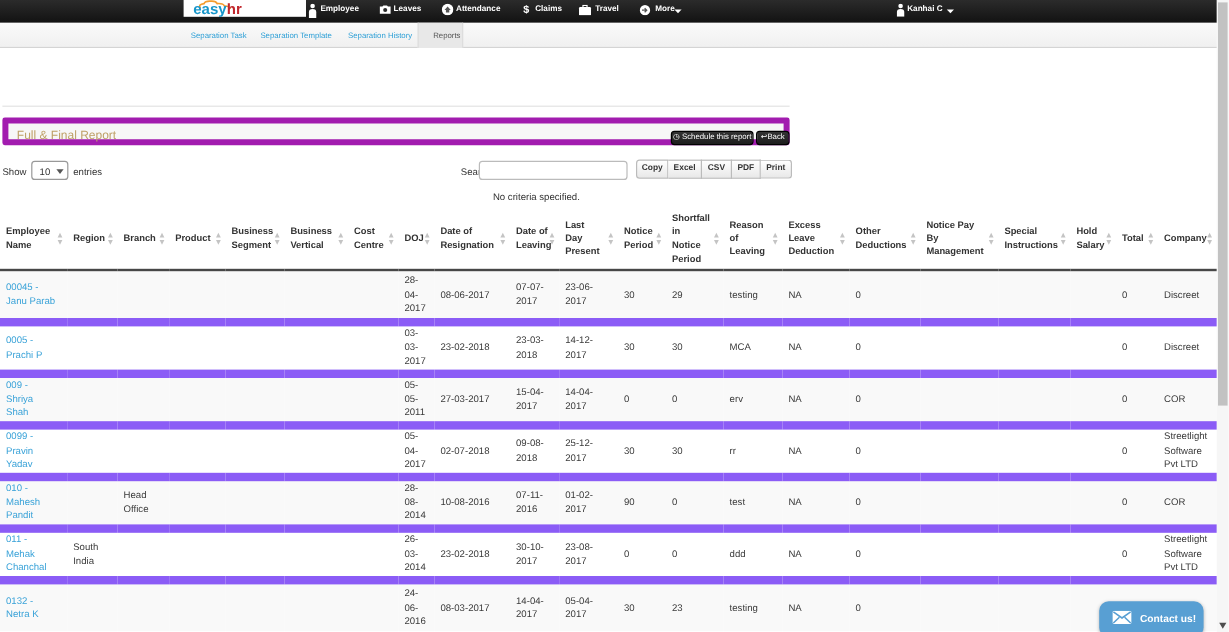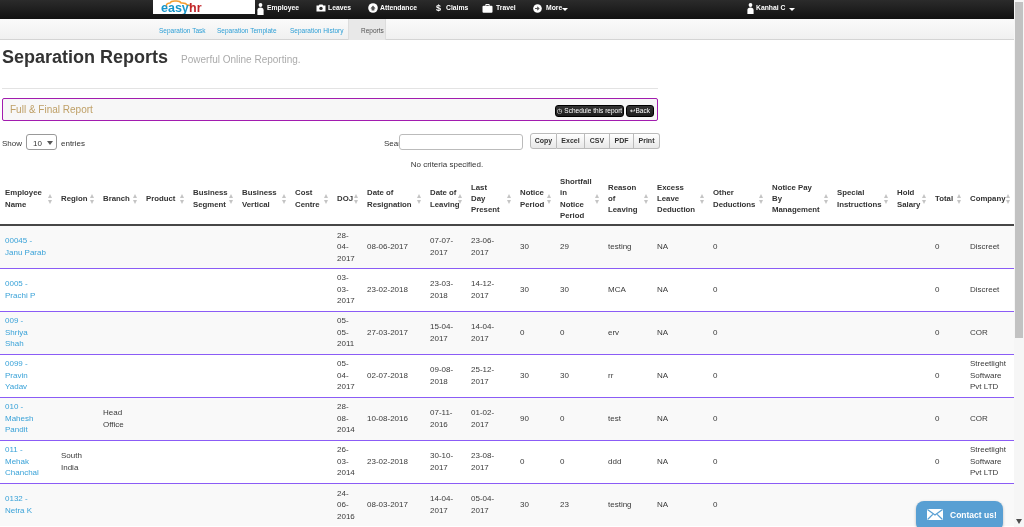--- a/index.html
+++ b/index.html
@@ -24,21 +24,21 @@
   background:#e8e8e8; border-left:1px solid #ddd; border-right:1px solid #ddd; }
 #tab-active span { position:absolute; left:12px; top:8px; font-size:6.5px; color:#555; }
 
 
 #h1 { position:absolute; left:2px; top:47px; font-size:18px; font-weight:bold; color:#333; }
 #h1 small { font-size:10px; font-weight:normal; color:#ababab; margin-left:13px; }
 #pghline { position:absolute; left:2px; top:88px; width:656px; height:1px; background:#e3e3e3; }
 
 
 #panelhead { position:absolute; left:2px; top:98px; width:656px; height:23px;
-  background:#f7f7f7; border:1px solid #a21caf; border-radius:2px; }
+  background:#f7f7f7; border:5px solid #a21caf; border-radius:2px; }
 #panelhead .title { position:absolute; left:7px; top:5px; font-size:10px; color:#bfa067; }
 .dbtn { position:absolute; top:6px; height:12px; background:linear-gradient(#333,#1d1d1d);
   border:1px solid #000; border-radius:3px; color:#fff; font-size:6.5px;
   line-height:10px; text-align:center; }
 
 
 .ctl { position:absolute; font-size:8px; color:#333; }
 #lensel { left:26px; top:134px; width:31px; height:16px; border:1px solid #999;
   border-radius:3px; background:#fff; font-size:8px; color:#333; }
 #lensel .v { position:absolute; left:6px; top:4px; }
@@ -53,21 +53,21 @@
   font-size:8px; color:#333; }
 
 
 #tbl { position:absolute; left:0; top:173px; width:1014px; border-collapse:collapse;
   table-layout:fixed; }
 #tbl th { font-size:7.8px; font-weight:bold; color:#333; text-align:left;
   vertical-align:middle; line-height:11.3px; padding:0 4px 0 5px;
   border-bottom:2px solid #474747; position:relative; height:52px; }
 #tbl td { font-size:8px; color:#3a3a3a; text-align:left; vertical-align:middle;
   line-height:11.5px; padding:0 4px 0 5px; }
-#tbl tbody tr { height:43px; border-top:1px solid #8b5cf6; }
+#tbl tbody tr { height:43px; border-top:7px solid #8b5cf6; }
 #tbl tbody tr:first-child { border-top:none; }
 #tbl tbody tr.odd { background:#f9f9f9; }
 #tbl a { color:#39a2d8; text-decoration:none; }
 .sort { position:absolute; right:3px; top:50%; margin-top:-5px; width:5px; height:10px; }
 .sort:before { content:""; position:absolute; left:0; top:0; width:0; height:0;
   border-left:2.5px solid transparent; border-right:2.5px solid transparent;
   border-bottom:4px solid #c4c4c4; }
 .sort:after { content:""; position:absolute; left:0; bottom:0; width:0; height:0;
   border-left:2.5px solid transparent; border-right:2.5px solid transparent;
   border-top:4px solid #c4c4c4; }
@@ -157,21 +157,20 @@
 </div>
 <div id="subnav">
   <span class="tab" style="left:159px">Separation Task</span>
   <span class="tab" style="left:217px">Separation Template</span>
   <span class="tab" style="left:290px">Separation History</span>
 </div>
 <div id="tab-active">
       <span>Reports</span>
     </div>
 
-<div id="h1">Separation Reports<small>Powerful Online Reporting.</small></div>
 <div id="pghline"></div>
 
 <div id="panelhead">
   <span class="title">Full &amp; Final Report</span>
   <div class="dbtn" style="left:552px; width:69px;">◷ Schedule this report</div>
   <div class="dbtn" style="left:623px; width:28px;">↩Back</div>
 </div>
 
 <span class="ctl" style="left:2px; top:139px;text-align:center;">Show</span>
 <div class="abs" id="lensel">

